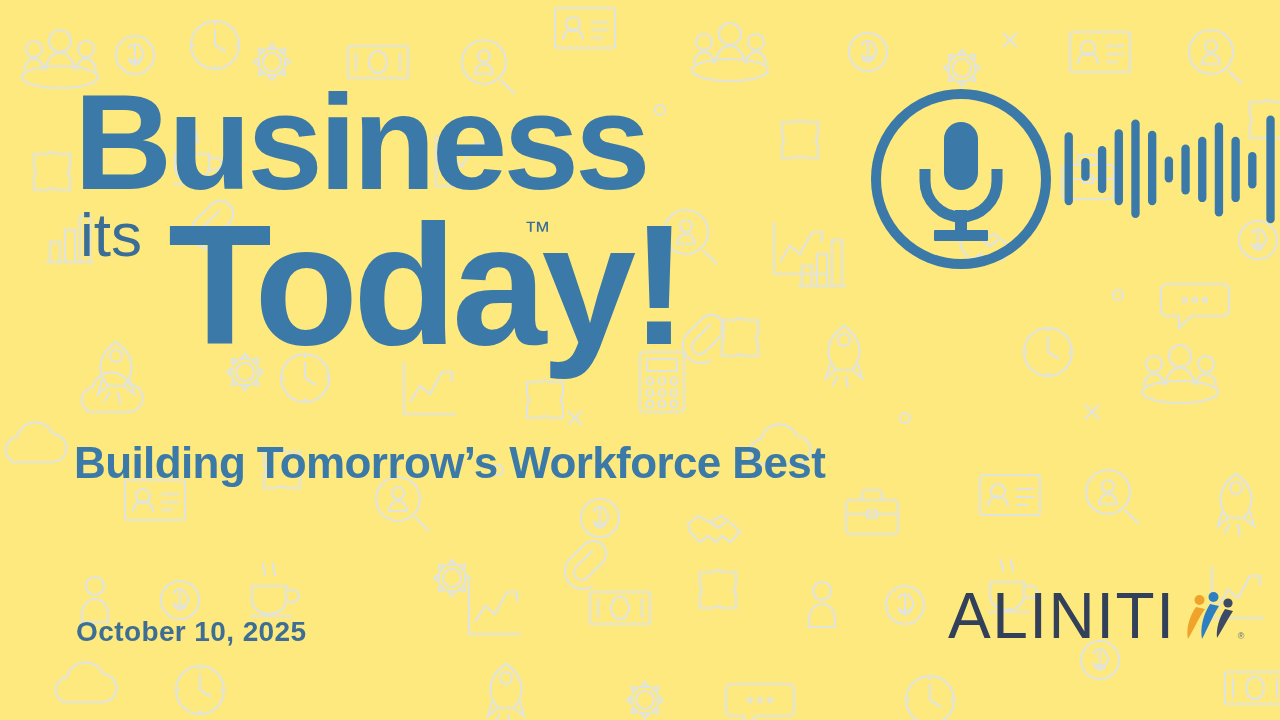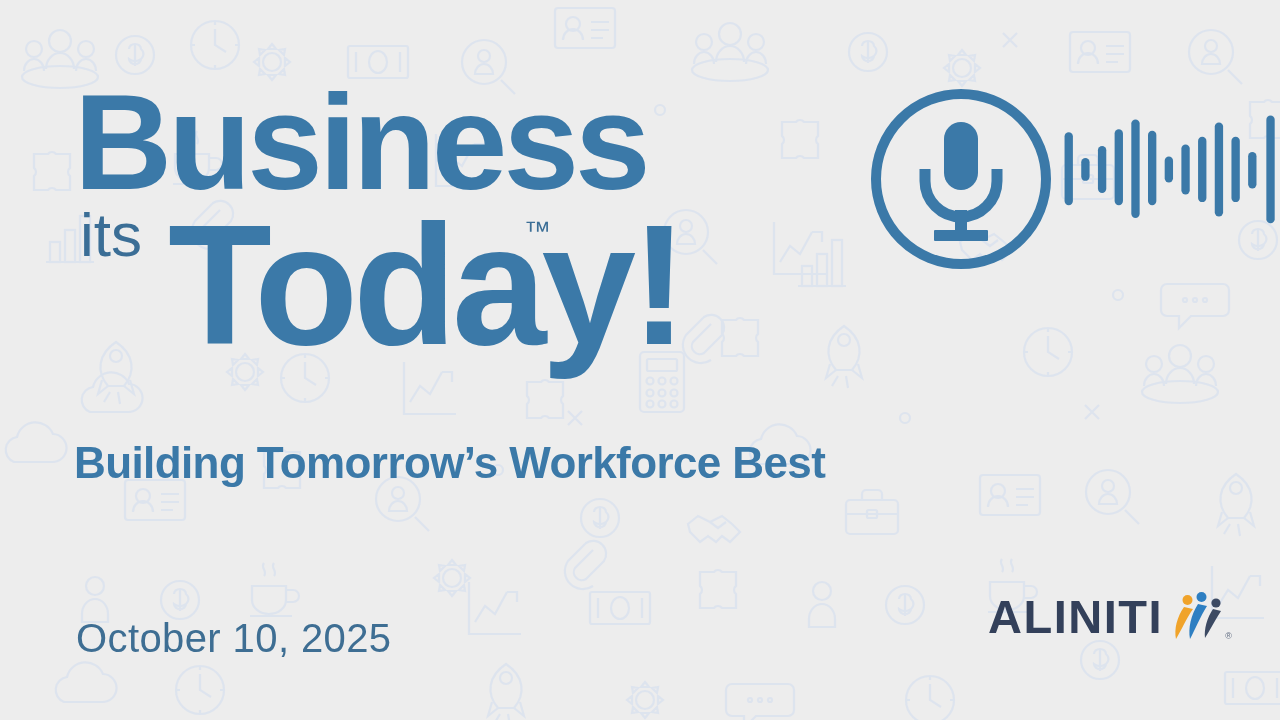--- a/index.html
+++ b/index.html
@@ -5,21 +5,21 @@
   * { margin:0; padding:0; box-sizing:border-box; }
   html,body { width:1280px; height:720px; overflow:hidden; }
   body {
     font-family:"Liberation Sans", sans-serif;
     background:#ffffff;
     position:relative;
   }
   #stage {
     position:absolute; inset:0;
     width:1280px; height:720px;
-    background:#e5e5e5;
+    background:#fde047;
     overflow:hidden;
   }
 
   
   #bg-pattern {
     position:absolute; inset:0;
     opacity:1;
     pointer-events:none;
   }
   #bg-pattern svg { display:block; width:1280px; height:720px; }
@@ -78,45 +78,44 @@
     left:74px; top:438px;
     font-size:44px;
     font-weight:700;
     letter-spacing:-0.6px;
     color:#3b79a8;
     white-space:nowrap;
   }
 
   #event-date {
     left:76px; top:616px;
-    font-size:40px;
-    font-weight:400;
+    font-size:28px;
+    font-weight:700;
     letter-spacing:0.4px;
     color:#3e6e93;
     white-space:nowrap;
   }
 
   
   #mic-badge { position:absolute; left:866px; top:84px; width:190px; height:190px; }
   #waveform  { position:absolute; left:1060px; top:96px; width:220px; height:150px; }
   #waveform svg { display:block; }
 
   
   #logo-lockup {
     position:absolute; left:948px; top:586px;
     height:60px;
     display:flex; align-items:center; gap:10px;
   }
   #logo-wordmark {
-    font-size:47px;
-    font-weight:700;
+    font-size:64px;
+    font-weight:400;
     letter-spacing:1.5px;
     color:#33405a;
     line-height:1;
-    margin-left:40px;
   }
   #logo-mark { width:58px; height:58px; position:relative; }
   #logo-reg {
     position:absolute; right:-1px; bottom:4px;
     font-size:9px; color:#5f6b80; line-height:1;
   }
 </style>
 </head>
 <body>
 

